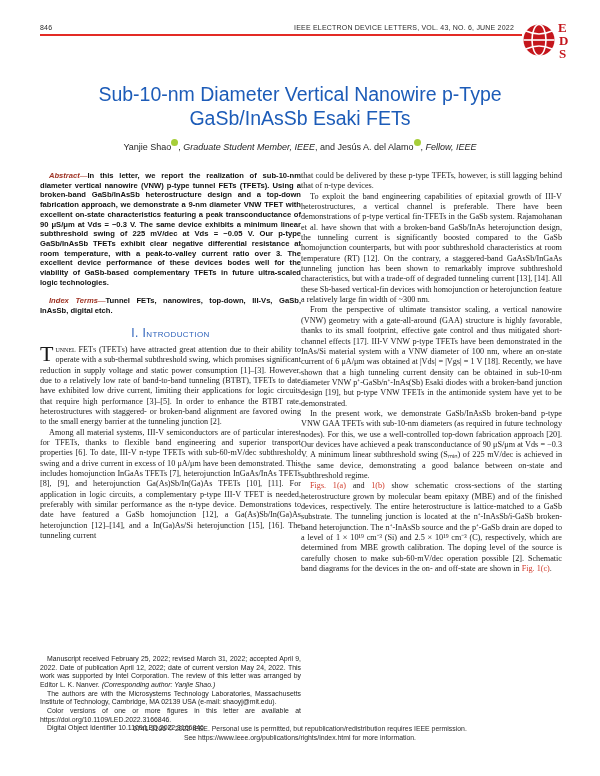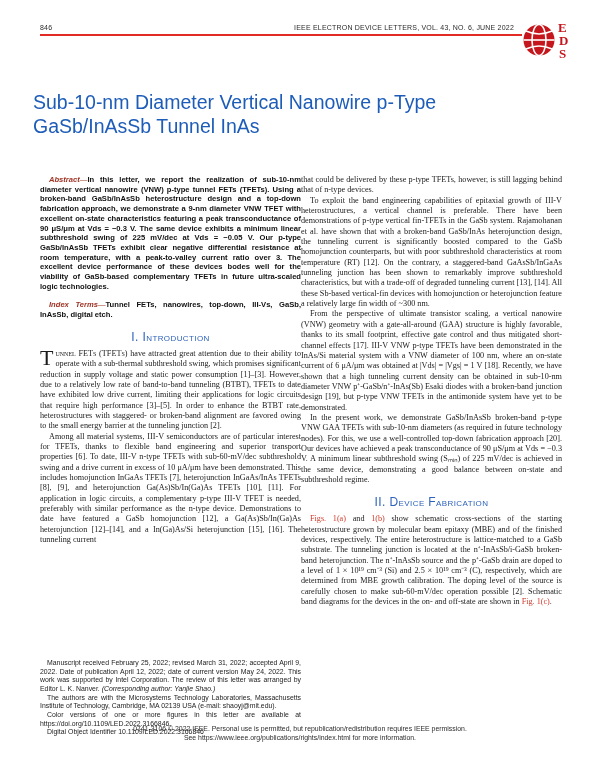--- a/index.html
+++ b/index.html
@@ -9,30 +9,30 @@
 
   
   .journal-header { padding: 24px 28px 0 40px; }
   .header-row { display: flex; align-items: flex-start; }
   .header-texts { flex: 1; display: flex; justify-content: space-between; align-items: flex-end; padding-right: 8px; }
   .page-number, .journal-ref { font-family: "Liberation Sans", sans-serif; font-size: 7px; color: #2b2b2b; letter-spacing: 0.2px; }
   .red-rule { height: 2px; background: #e32b25; margin-top: 3px; width: 482px; }
   .eds-logo { width: 50px; height: 44px; margin-top: -6px; flex: 0 0 auto; }
 
   
-  .title-block { margin-top: 28px; padding-left: 33px; }
+  .title-block { text-align: center; margin-top: 20px; }
   .paper-title { font-family: "Liberation Sans", sans-serif; font-size: 19.5px; line-height: 24px; color: #1d5cb8; }
   .authors-line { margin-top: 9px; font-family: "Liberation Sans", sans-serif; font-size: 9px; color: #1f1f1f; }
   .authors-line .role { font-style: italic; }
   .orcid-badge { display: inline-block; width: 7px; height: 7px; border-radius: 50%; background: #a6ce39; color: #fff;
                  font-family: "Liberation Sans", sans-serif; font-size: 4.5px; line-height: 7px; text-align: center;
                  vertical-align: super; font-weight: bold; }
 
   
-  .columns { display: flex; padding: 0 38px 0 40px; margin-top: 37px; height: 562px; overflow: hidden; }
+  .columns { display: flex; padding: 0 38px 0 40px; margin-top: 19px; height: 562px; overflow: hidden; }
   .col { flex: 1 1 0; min-width: 0; }
   .col-left { display: flex; flex-direction: column; }
 
   .abstract, .index-terms { font-family: "Liberation Sans", sans-serif; font-size: 7.6px; line-height: 9.7px;
                             font-weight: bold; text-align: justify; color: #111; }
   .abstract p, .index-terms p { text-indent: 9px; }
   .lead-in { font-style: italic; color: #9e3223; }
   .index-terms { margin-top: 9px; }
 
   .section-heading { font-family: "Liberation Sans", sans-serif; font-size: 12px; letter-spacing: 0.4px;
@@ -79,21 +79,24 @@
           <text x="37" y="27" font-family="Liberation Serif, serif" font-size="13" font-weight="bold" fill="#c4161c">D</text>
           <text x="37" y="40" font-family="Liberation Serif, serif" font-size="13" font-weight="bold" fill="#c4161c">S</text>
         </svg>
       </div>
     </div>
   </div>
 
   <div class="title-block">
     <div class="paper-title">
       <div>Sub-10-nm Diameter Vertical Nanowire p-Type</div>
-      <div>GaSb/InAsSb Tunnel InAs</div>
+      <div>GaSb/InAsSb Esaki FETs</div>
+    </div>
+    <div class="authors-line">
+      <span>Yanjie Shao</span><span class="orcid-badge"></span><span>, </span><span class="role">Graduate Student Member, IEEE</span><span>, and </span><span>Jesús A. del Alamo</span><span class="orcid-badge"></span><span>, </span><span class="role">Fellow, IEEE</span>
     </div>
   </div>
 
   <div class="columns">
 
     <div class="col col-left">
       <div class="abstract">
         <p><span class="lead-in"><span>Abstract</span></span><span class="lead-in">—</span><span>In this letter, we report the realization of sub-10-nm diameter vertical nanowire (VNW) p-type tunnel FETs (TFETs). Using a broken-band GaSb/InAsSb heterostructure design and a top-down fabrication approach, we demonstrate a 9-nm diameter VNW TFET with excellent on-state characteristics featuring a peak transconductance of 90 μS/μm at Vds = −0.3 V. The same device exhibits a minimum linear subthreshold swing of 225 mV/dec at Vds = −0.05 V. Our p-type GaSb/InAsSb TFETs exhibit clear negative differential resistance at room temperature, with a peak-to-valley current ratio over 3. The excellent device performance of these devices bodes well for the viability of GaSb-based complementary TFETs in future ultra-scaled logic technologies.</span></p>
       </div>
       <div class="index-terms">
@@ -116,21 +119,20 @@
     </div>
 
     <div class="col">
       <div class="body-text">
         <p>that could be delivered by these p-type TFETs, however, is still lagging behind that of n-type devices.</p>
         <p class="indent"><span>To exploit the band engineering capabilities of epitaxial growth of III-V heterostructures, a vertical channel is preferable. There have been demonstrations of p-type vertical fin-TFETs in the GaSb system. Rajamohanan </span><span class="ital">et al.</span><span> have shown that with a broken-band GaSb/InAs heterojunction design, the tunneling current is significantly boosted compared to the GaSb homojunction counterparts, but with poor subthreshold characteristics at room temperature (RT) [12]. On the contrary, a staggered-band GaAsSb/InGaAs tunneling junction has been shown to remarkably improve subthreshold characteristics, but with a trade-off of degraded tunneling current [13], [14]. All these Sb-based vertical-fin devices with homojunction or heterojunction feature a relatively large fin width of ~300 nm.</span></p>
         <p class="indent">From the perspective of ultimate transistor scaling, a vertical nanowire (VNW) geometry with a gate-all-around (GAA) structure is highly favorable, thanks to its small footprint, effective gate control and thus mitigated short-channel effects [17]. III-V VNW p-type TFETs have been demonstrated in the InAs/Si material system with a VNW diameter of 100 nm, where an on-state current of 6 μA/μm was obtained at |Vds| = |Vgs| = 1 V [18]. Recently, we have shown that a high tunneling current density can be obtained in sub-10-nm diameter VNW p⁺-GaSb/n⁺-InAs(Sb) Esaki diodes with a broken-band junction design [19], but p-type VNW TFETs in the antimonide system have yet to be demonstrated.</p>
         <p class="indent">In the present work, we demonstrate GaSb/InAsSb broken-band p-type VNW GAA TFETs with sub-10-nm diameters (as required in future technology nodes). For this, we use a well-controlled top-down fabrication approach [20]. Our devices have achieved a peak transconductance of 90 μS/μm at Vds = −0.3 V. A minimum linear subthreshold swing (Sₘᵢₙ) of 225 mV/dec is achieved in the same device, demonstrating a good balance between on-state and subthreshold regime.</p>
       </div>
 
-      <div class="section-heading">II. Device Fabrication</div>
 
       <div class="body-text">
         <p class="indent"><span class="figref">Figs. 1(a)</span><span> and </span><span class="figref">1(b)</span><span> show schematic cross-sections of the starting heterostructure grown by molecular beam epitaxy (MBE) and of the finished devices, respectively. The entire heterostructure is lattice-matched to a GaSb substrate. The tunneling junction is located at the n⁺-InAsSb/i-GaSb broken-band heterojunction. The n⁺-InAsSb source and the p⁺-GaSb drain are doped to a level of 1 × 10¹⁹ cm⁻³ (Si) and 2.5 × 10¹⁹ cm⁻³ (C), respectively, which are determined from MBE growth calibration. The doping level of the source is carefully chosen to make sub-60-mV/dec operation possible [2]. Schematic band diagrams for the devices in the on- and off-state are shown in </span><span class="figref">Fig. 1(c)</span><span>.</span></p>
       </div>
     </div>
   </div>
 
   <div class="footer">
     <div>0741-3106 © 2022 IEEE. Personal use is permitted, but republication/redistribution requires IEEE permission.</div>
     <div>See https://www.ieee.org/publications/rights/index.html for more information.</div>

